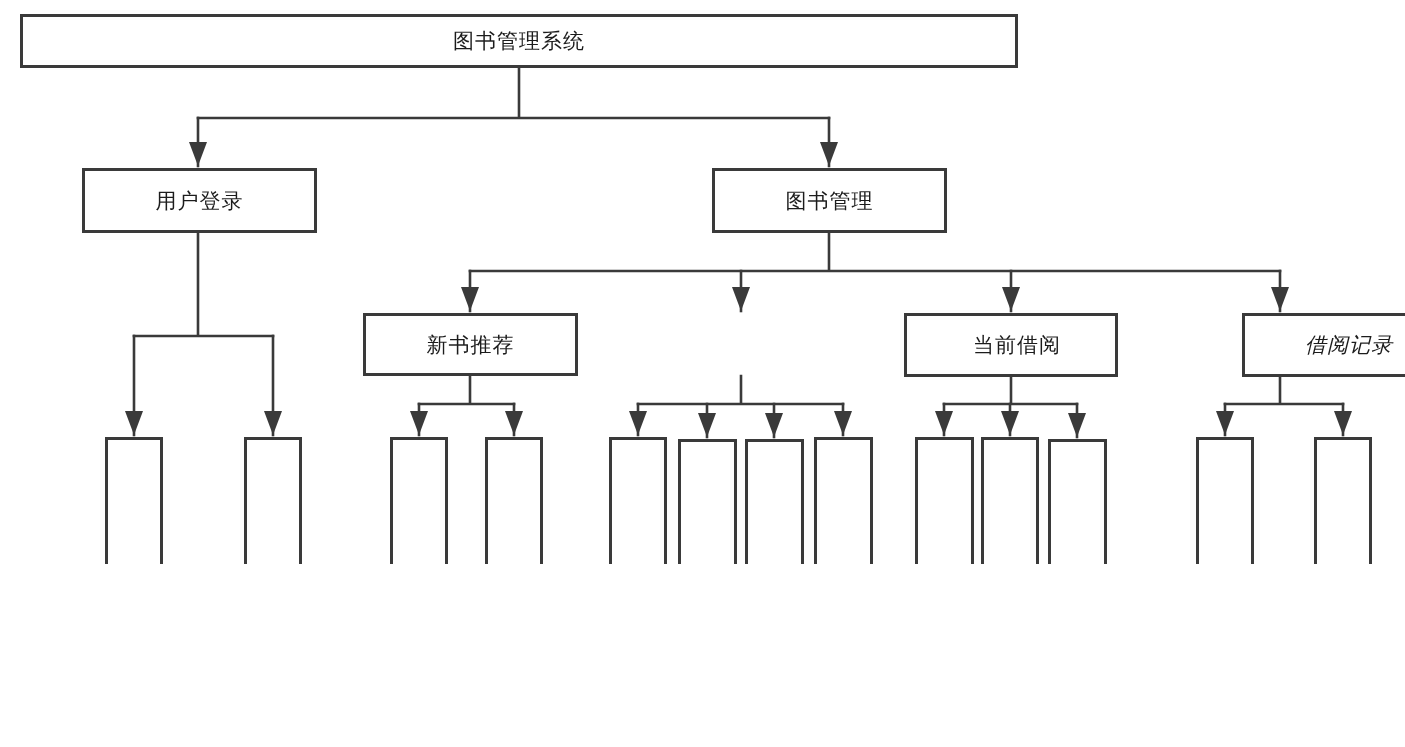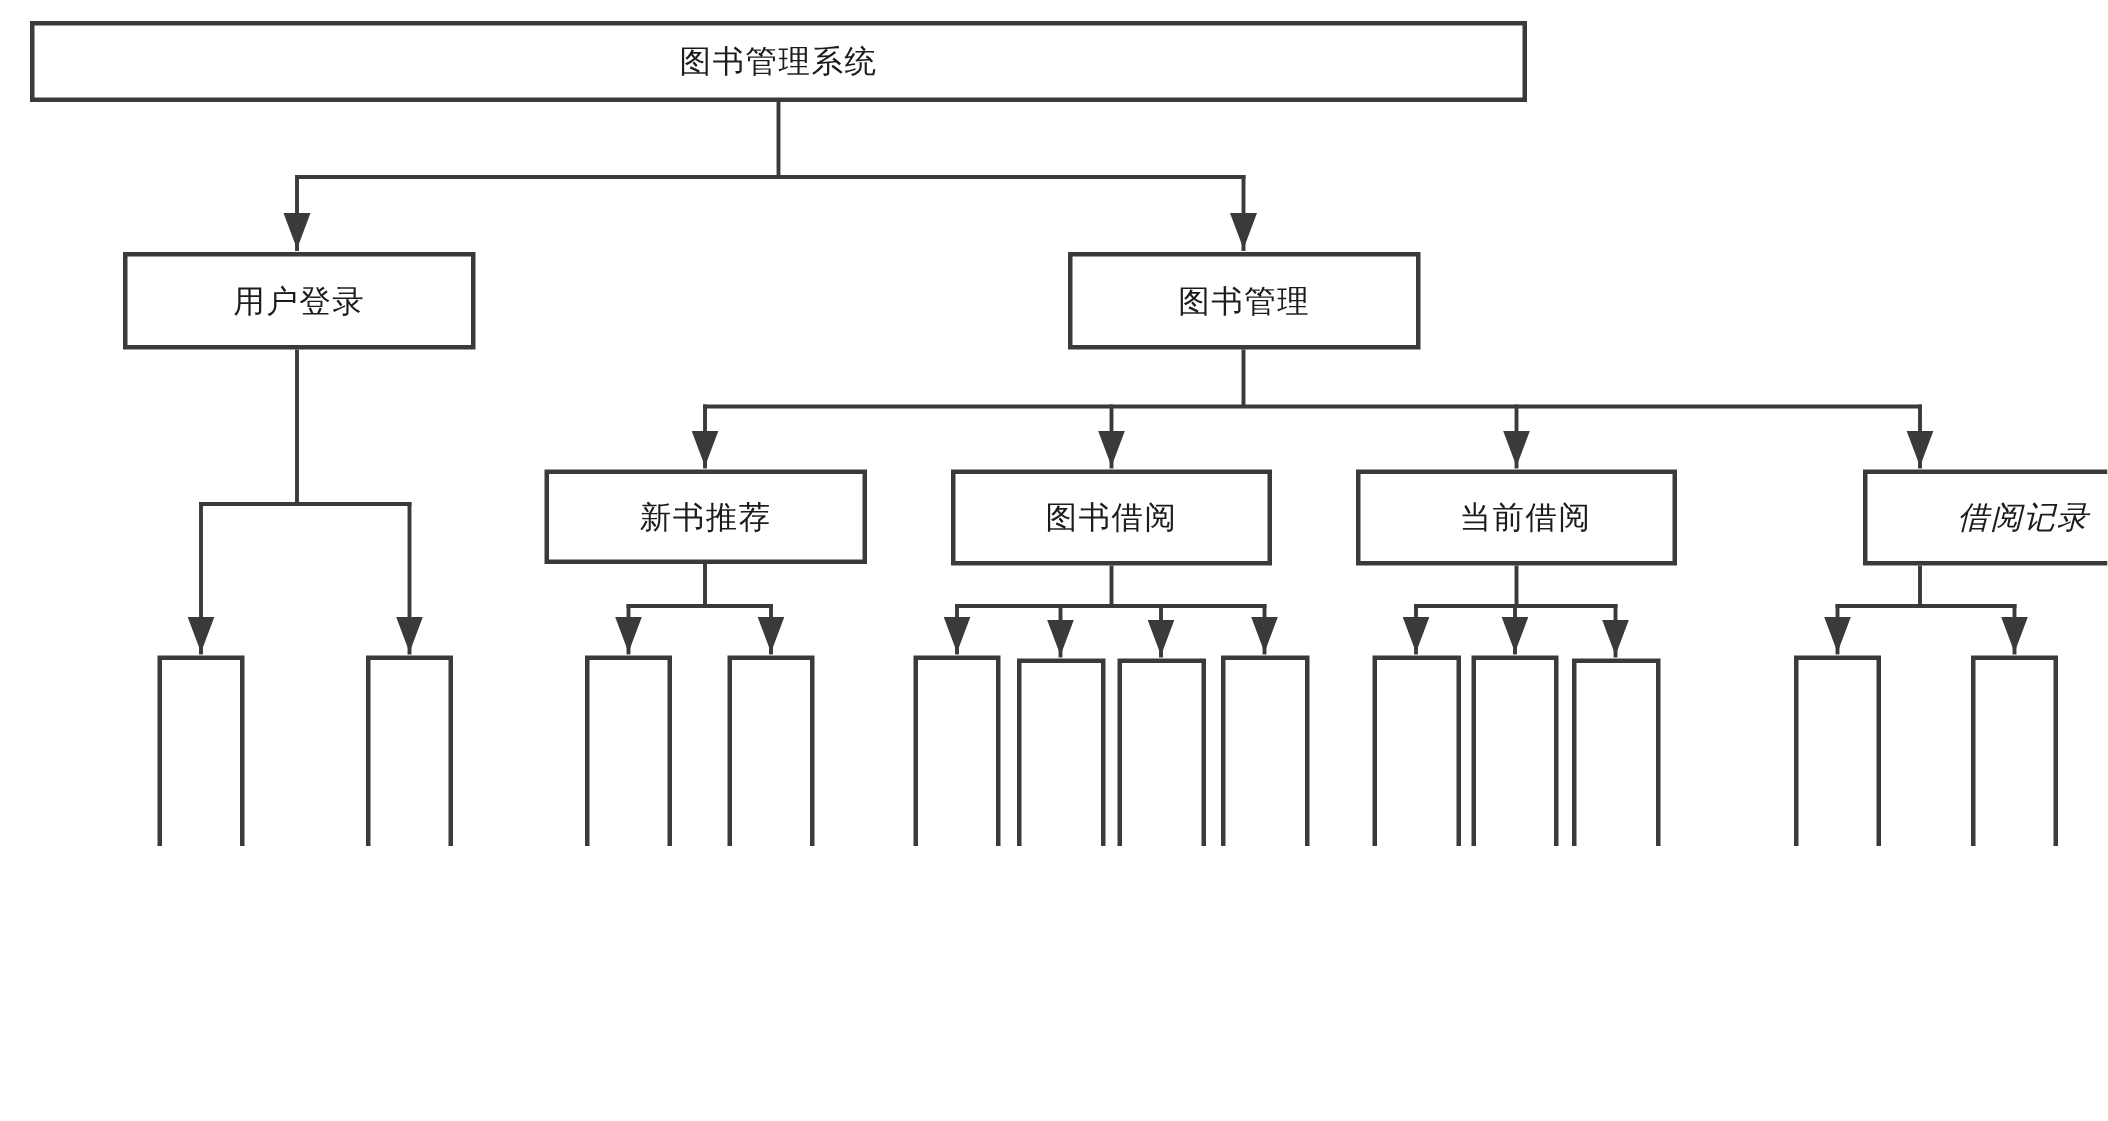--- a/index.html
+++ b/index.html
@@ -130,23 +130,20 @@
   <div class="box hbox" style="left:82px; top:168px; width:235px; height:65px;">
     <span>用户登录</span>
   </div>
   <div class="box hbox" style="left:363px; top:313px; width:215px; height:63px;">
     <span>新书推荐</span>
   </div>
 
   <div class="box hbox" style="left:712px; top:168px; width:235px; height:65px;">
     <span>图书管理</span>
   </div>
-  <div class="box hbox" style="left:634px; top:313px; width:214px; height:64px;">
-    <span>图书借阅</span>
-  </div>
   <div class="box hbox" style="left:904px; top:313px; width:214px; height:64px;padding-left:12px;">
     <span>当前借阅</span>
   </div>
   <div class="box hbox" style="left:1242px; top:313px; width:214px; height:64px;font-style:italic;">
     <span>借阅记录</span>
   </div>
 
   <div class="box vbox" style="left:105px; top:437px; width:58px; height:296px;">
     <span class="vtext">用户登录</span>
   </div>

